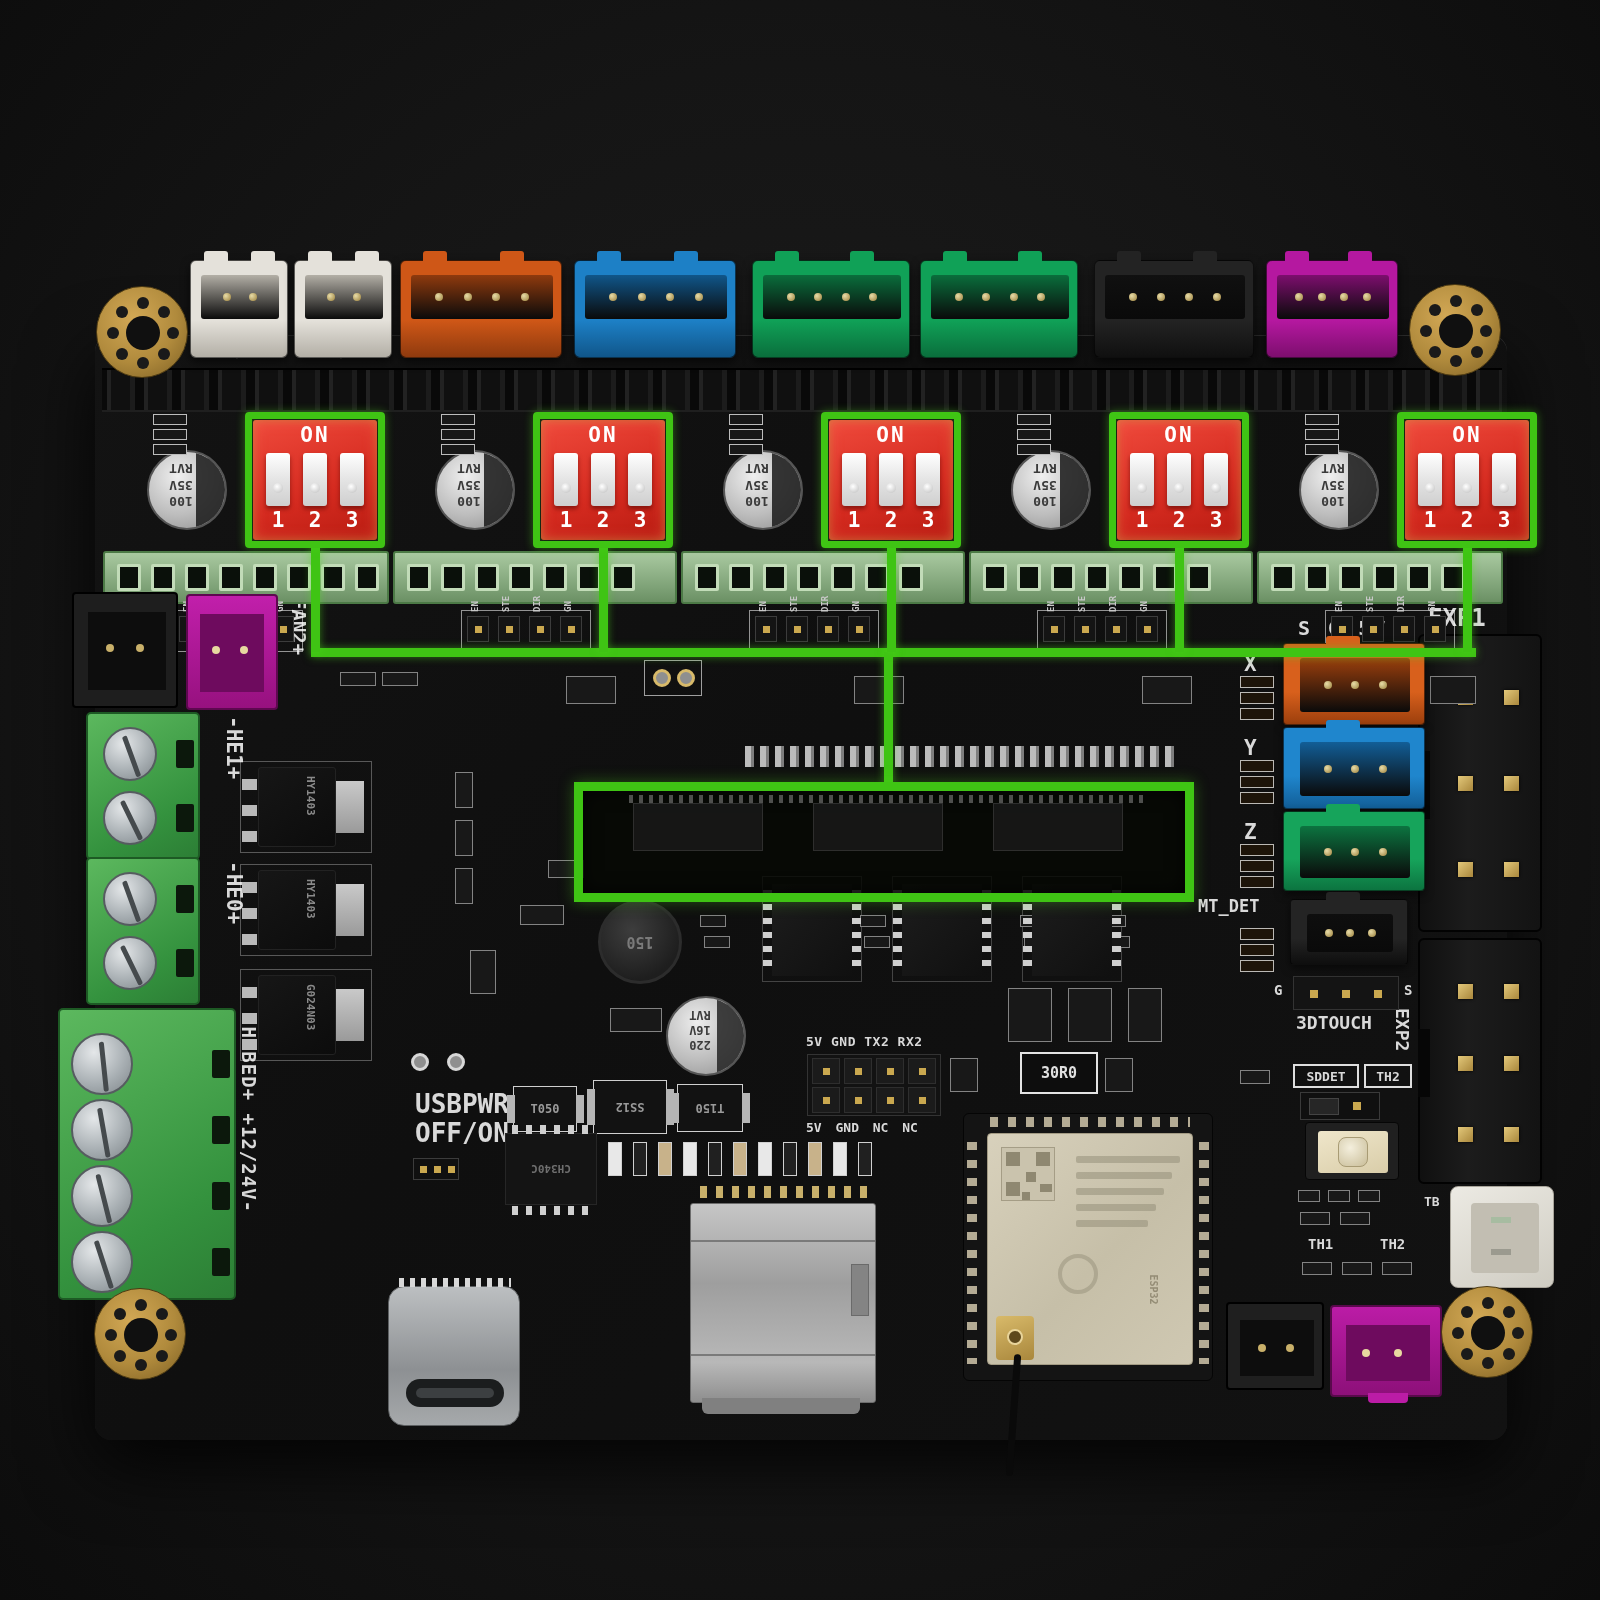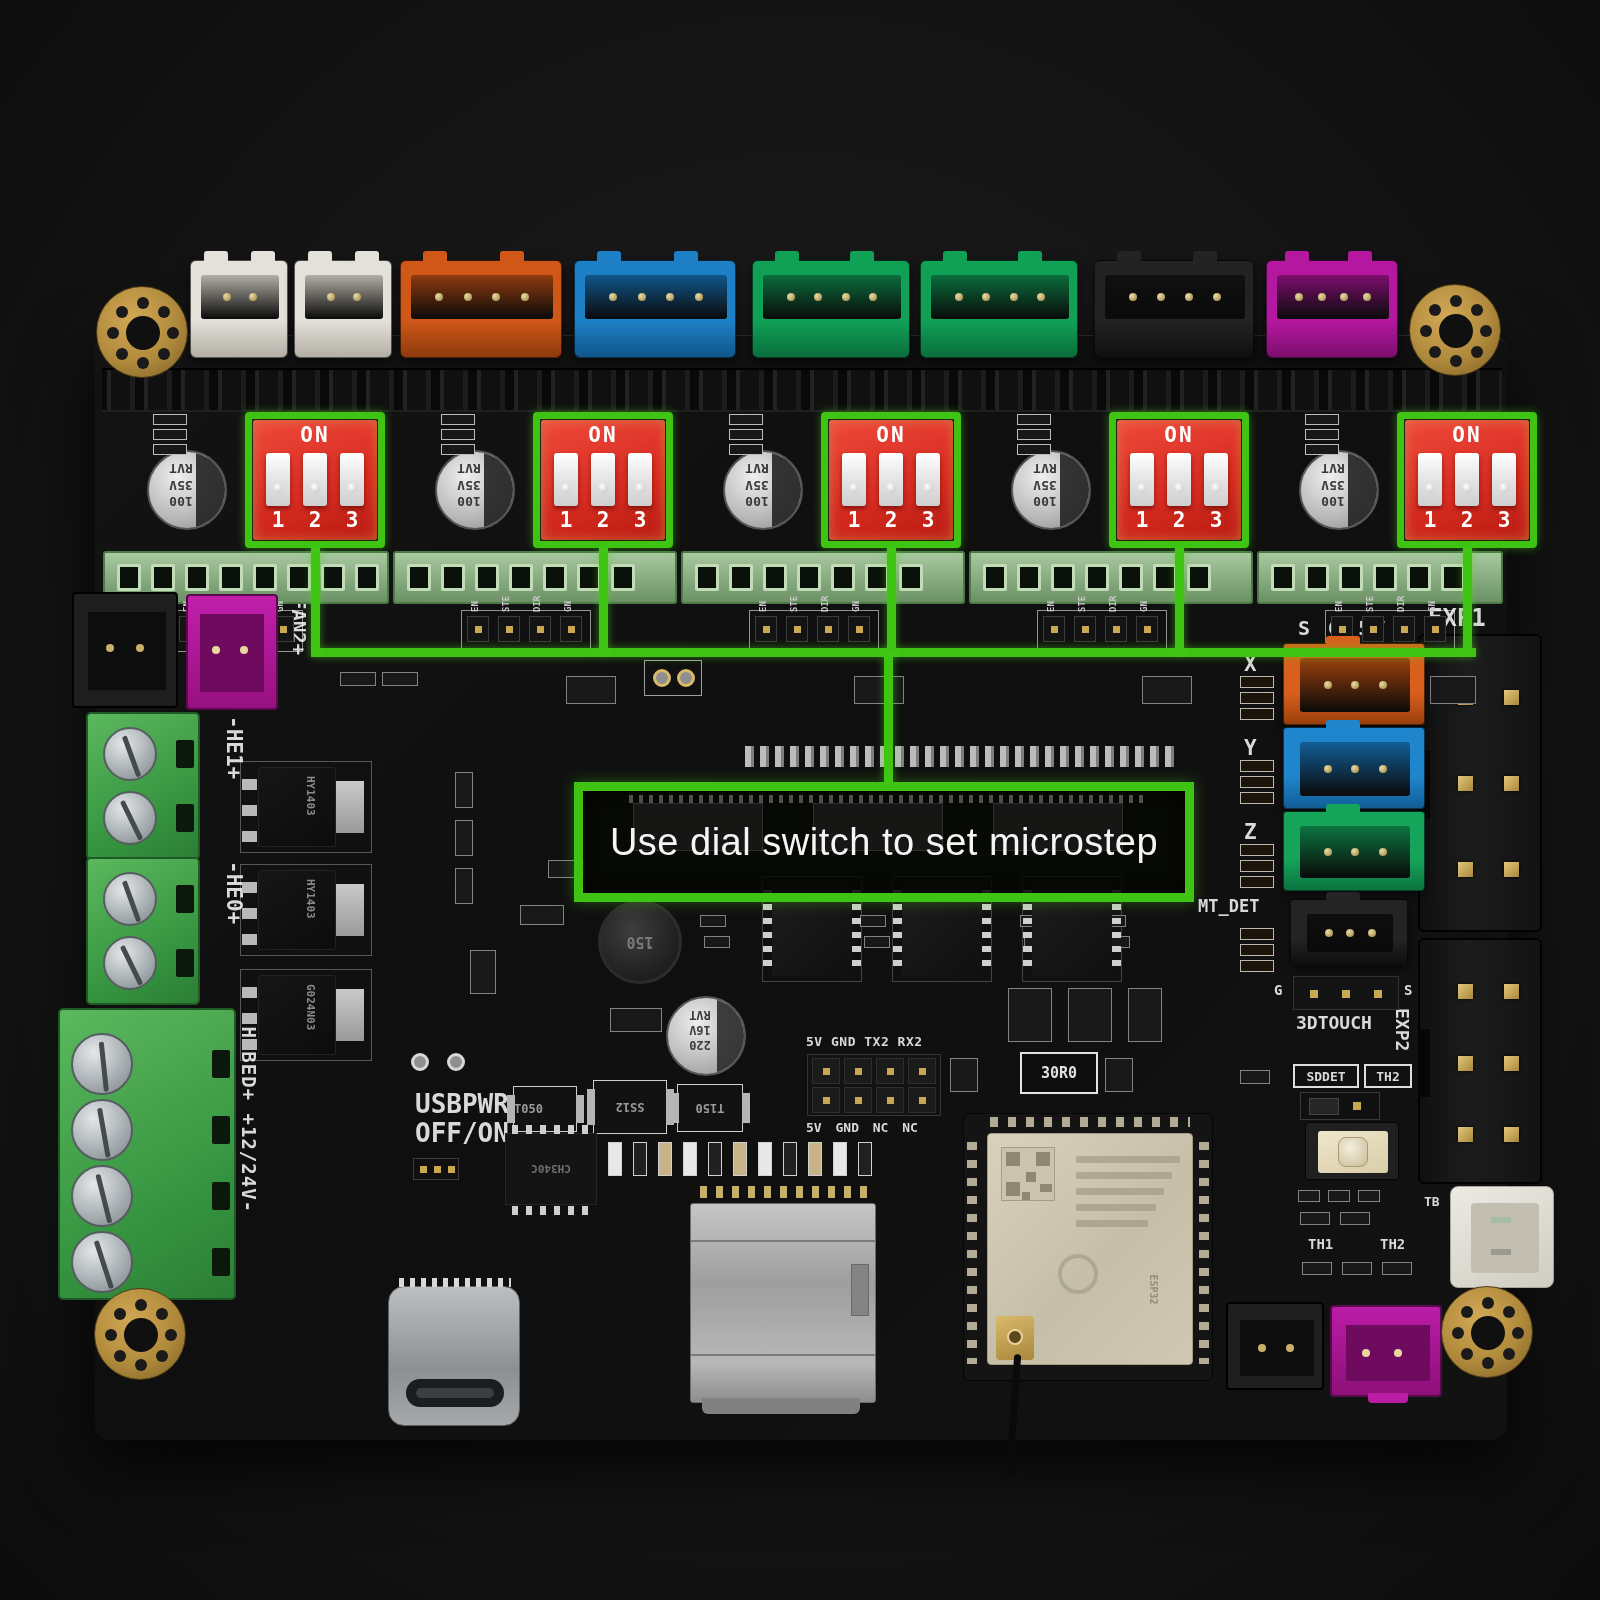--- a/index.html
+++ b/index.html
@@ -83,21 +83,20 @@
       <div class="abs" style="left: 84px; top: 186.96px; width: 15px; height: 15px; background: linear-gradient(135deg, rgb(227, 200, 122), rgb(169, 135, 60)); box-shadow: rgb(0, 0, 0) 0px 0px 3px;"></div>
     </div>
 
   <div class="abs hl" style="left:311px;top:648px;width:1165px;height:9px;z-index:39;"></div>
   <div class="abs hl" style="left:884px;top:652px;width:9px;height:132px;z-index:39;"></div>
   <div class="abs note-box" style="left:574px;top:782px;width:620px;height:120px;z-index:41;">
      <div class="abs" style="left:50px;top:12px;width:130px;height:48px;background:rgba(25,25,25,.85);border:1px solid rgba(70,70,70,.5);"></div>
      <div class="abs" style="left:230px;top:12px;width:130px;height:48px;background:rgba(25,25,25,.85);border:1px solid rgba(70,70,70,.5);"></div>
      <div class="abs" style="left:410px;top:12px;width:130px;height:48px;background:rgba(25,25,25,.85);border:1px solid rgba(70,70,70,.5);"></div>
      <div class="abs" style="left:46px;top:4px;width:520px;height:8px;opacity:.4;background:repeating-linear-gradient(90deg,#bbb 0 4px,transparent 4px 10px);"></div>
-     <div class="abs ctr note-text" style="left:0;top:0;width:100%;height:100%;">Use dial switch to set microstep</div>
   </div>
 
 <div class="abs" style="left: 190px; top: 260px; width: 98px; height: 98px; background: linear-gradient(rgb(228, 225, 218) 0%, rgb(228, 225, 218) 62%, rgb(179, 175, 166) 100%); border-radius: 6px; border: 1px solid rgba(0, 0, 0, 0.6); z-index: 5; box-shadow: rgba(0, 0, 0, 0.6) 0px 4px 10px;">
       <div class="abs" style="left: 14%; top: -10px; width: 24px; height: 12px; background: rgb(228, 225, 218); border-radius: 3px 3px 0px 0px;"></div>
       <div class="abs" style="left: 62%; top: -10px; width: 24px; height: 12px; background: rgb(228, 225, 218); border-radius: 3px 3px 0px 0px;"></div>
       <div class="abs" style="left: 10px; top: 14px; width: 78px; height: 44px; background: linear-gradient(rgb(179, 175, 166), rgb(10, 10, 10)); border-radius: 3px;">
         <div class="abs" style="left: 22px; top: 18px; width: 8px; height: 8px; background: radial-gradient(circle at 35% 35%, rgb(232, 220, 168), rgb(154, 127, 58)); border-radius: 50%;"></div>
         <div class="abs" style="left: 48px; top: 18px; width: 8px; height: 8px; background: radial-gradient(circle at 35% 35%, rgb(232, 220, 168), rgb(154, 127, 58)); border-radius: 50%;"></div>
       </div>
     </div>
@@ -611,21 +610,21 @@
       <div class="abs" style="left: 68px; top: 32px; width: 28px; height: 26px; background: rgb(27, 27, 27); border: 1px solid rgb(46, 46, 46);">
         <div class="abs" style="left: 10px; top: 9px; width: 7px; height: 7px; background: rgb(202, 168, 79);"></div>
       </div>
       <div class="abs" style="left: 100px; top: 32px; width: 28px; height: 26px; background: rgb(27, 27, 27); border: 1px solid rgb(46, 46, 46);">
         <div class="abs" style="left: 10px; top: 9px; width: 7px; height: 7px; background: rgb(202, 168, 79);"></div>
       </div>
     </div>
     <div class="abs" style="left: 513px; top: 1086px; width: 64px; height: 46px; background: rgb(18, 18, 18); border: 1px solid rgb(207, 207, 207); z-index: 3;">
       <div class="abs" style="left: -7px; top: 8px; width: 8px; height: 28px; background: rgb(181, 181, 181);"></div>
       <div class="abs" style="left: 62px; top: 8px; width: 8px; height: 28px; background: rgb(181, 181, 181);"></div>
-      <div class="abs" style="left: 0px; top: 15px; width: 100%; font-size: 12px; color: rgb(154, 154, 154); font-weight: bold;">T050</div>
+      <div class="abs" style="left: 0px; top: 15px; width: 100%; text-align: center; font-size: 12px; color: rgb(154, 154, 154); font-weight: bold;">T050</div>
     </div>
     <div class="abs" style="left: 593px; top: 1080px; width: 74px; height: 54px; background: rgb(18, 18, 18); border: 1px solid rgb(207, 207, 207); z-index: 3;">
       <div class="abs" style="left: -7px; top: 8px; width: 8px; height: 36px; background: rgb(181, 181, 181);"></div>
       <div class="abs" style="left: 72px; top: 8px; width: 8px; height: 36px; background: rgb(181, 181, 181);"></div>
       <div class="abs" style="left: 0px; top: 19px; width: 100%; text-align: center; font-size: 12px; color: rgb(154, 154, 154); font-weight: bold; transform: rotate(180deg);">SS12</div>
     </div>
     <div class="abs" style="left: 677px; top: 1084px; width: 66px; height: 48px; background: rgb(18, 18, 18); border: 1px solid rgb(207, 207, 207); z-index: 3;">
       <div class="abs" style="left: -7px; top: 8px; width: 8px; height: 30px; background: rgb(181, 181, 181);"></div>
       <div class="abs" style="left: 64px; top: 8px; width: 8px; height: 30px; background: rgb(181, 181, 181);"></div>
       <div class="abs" style="left: 0px; top: 16px; width: 100%; text-align: center; font-size: 12px; color: rgb(154, 154, 154); font-weight: bold; transform: rotate(180deg);">T150</div>

